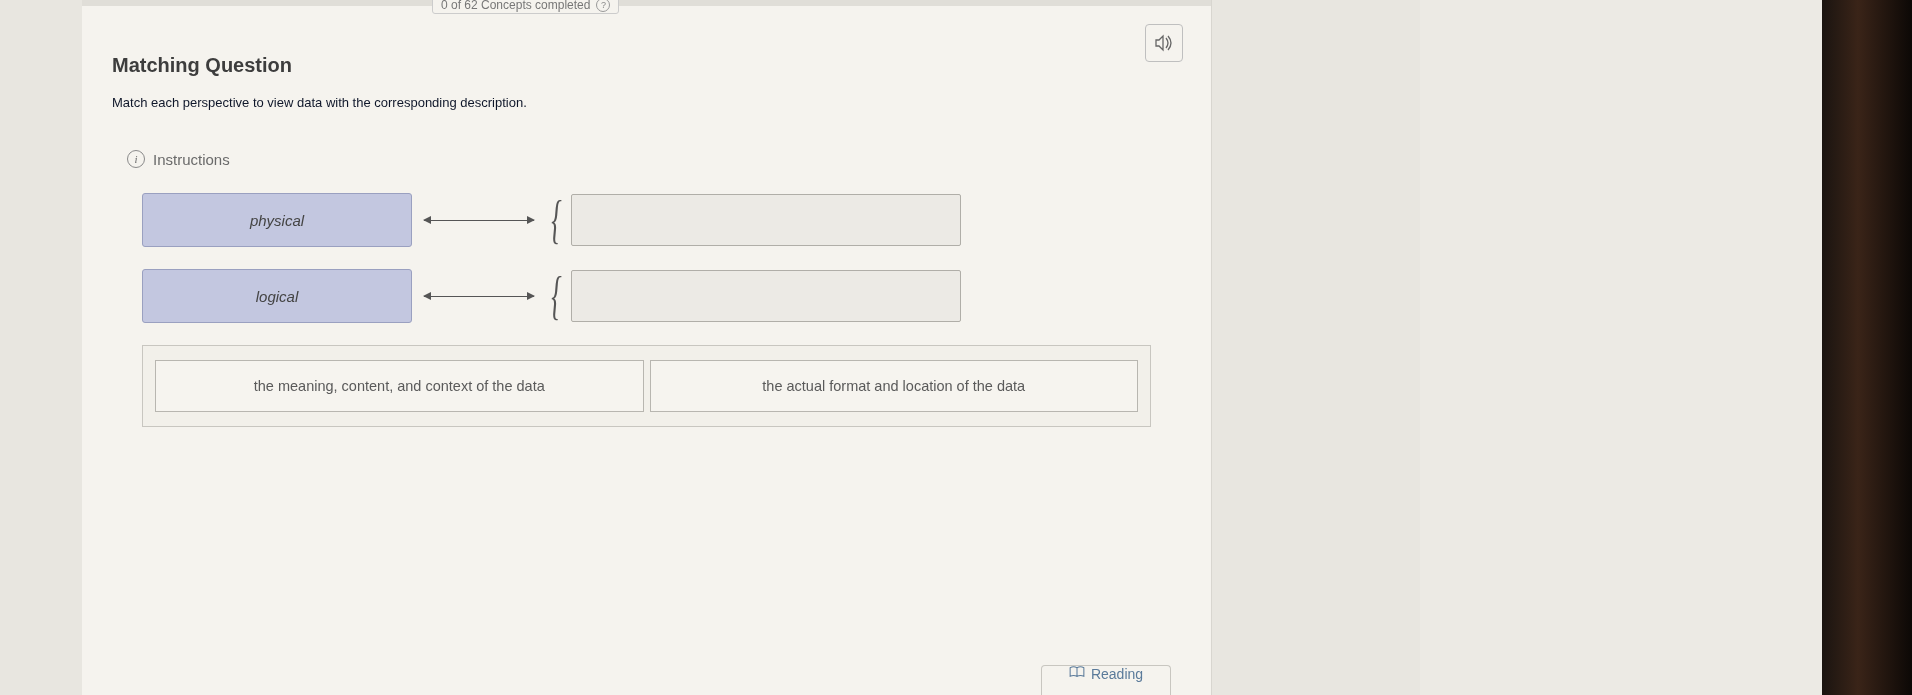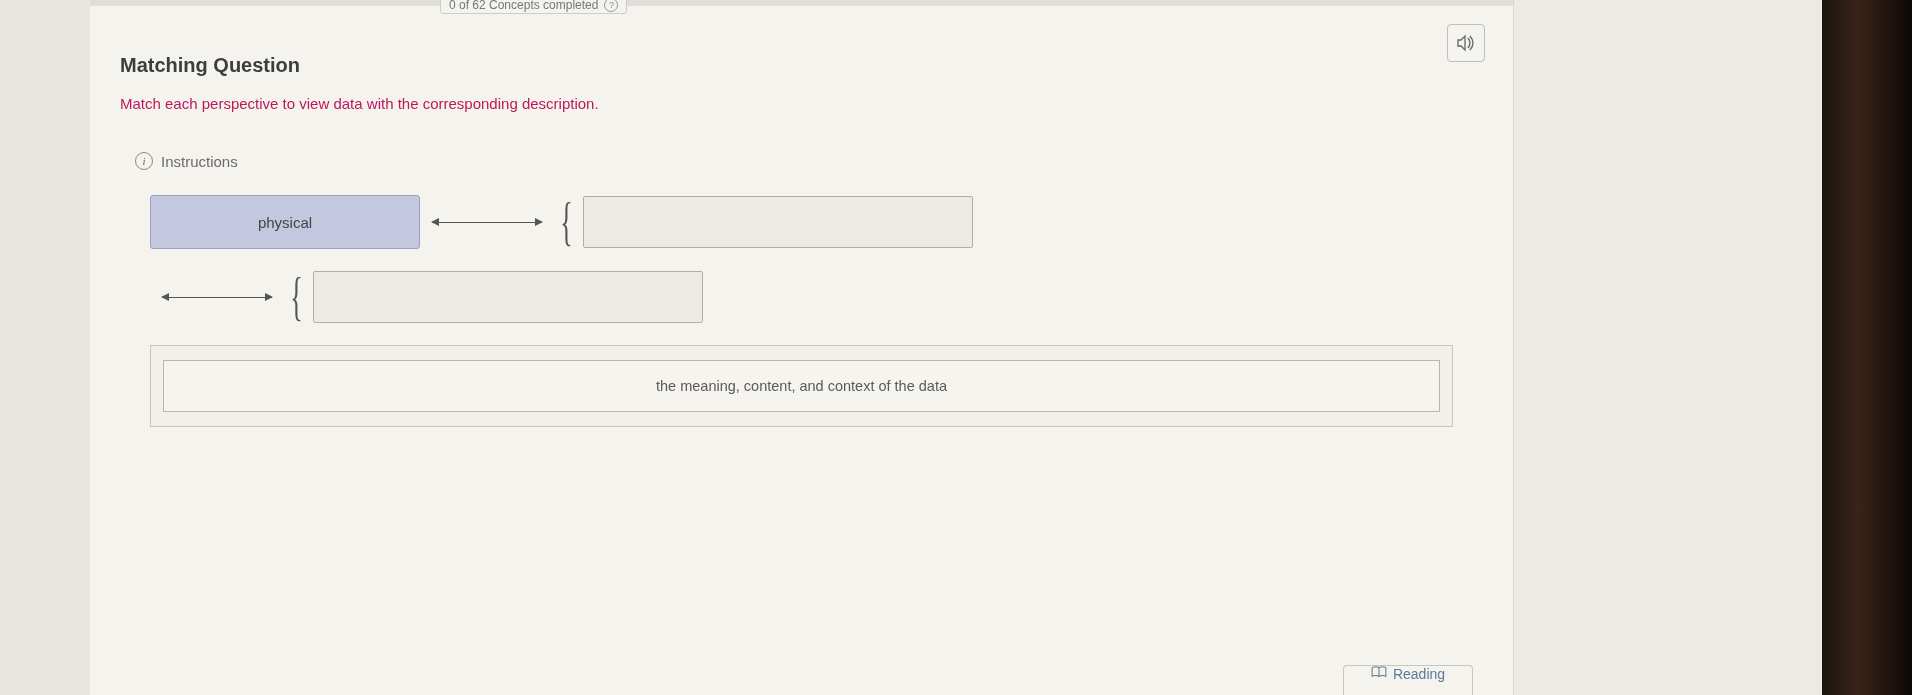--- a/index.html
+++ b/index.html
@@ -6,23 +6,23 @@
   body {
     font-family: Arial, Helvetica, sans-serif;
     background: #e8e6e0;
     width: 1912px;
     height: 695px;
     overflow: hidden;
     position: relative;
   }
   .page-wrap {
     position: absolute;
-    left: 90px;
+    left: 82px;
     top: 0;
-    width: 1424px;
+    width: 1130px;
     height: 695px;
     background: #f5f3ee;
     border-right: 1px solid #d8d6d0;
   }
   .progress-strip {
     height: 6px;
     width: 100%;
     background: #e0ded8;
     position: relative;
   }
@@ -51,22 +51,22 @@
     position: relative;
   }
   .question-title {
     font-size: 20px;
     font-weight: 600;
     color: #3d3d3d;
     margin-bottom: 18px;
     margin-top: 20px;
   }
   .question-prompt {
-    font-size: 15px;
-    color: #be185d;
+    font-size: 13px;
+    color: #0f172a;
     margin-bottom: 40px;
   }
 
   .audio-btn {
     position: absolute;
     right: 28px;
     top: 18px;
     width: 38px;
     height: 38px;
     border: 1px solid #bfbfbf;
@@ -102,20 +102,21 @@
   }
 
   .match-area {
     margin-left: 30px;
   }
   .match-row {
     display: flex;
     align-items: center;
     margin-bottom: 22px;
     gap: 0;
+    font-style: italic;
   }
   .term-box {
     width: 270px;
     height: 54px;
     background: #c3c7e0;
     border: 1px solid #9aa0c0;
     border-radius: 3px;
     display: flex;
     align-items: center;
     justify-content: center;
@@ -266,30 +267,36 @@
       <div class="match-row">
         <div class="term-box">
           <span>physical</span>
         </div>
         <div class="arrow-line"></div>
         <span class="brace">{</span>
         <div class="drop-zone"></div>
       </div>
 
       <div class="match-row">
+        <div class="term-box">
+          <span>logical</span>
+        </div>
         <div class="arrow-line"></div>
         <span class="brace">{</span>
         <div class="drop-zone"></div>
       </div>
 
     </div>
 
     <div class="options-bar">
       <div class="option-card">
         <span>the meaning, content, and context of the data</span>
+      </div>
+      <div class="option-card">
+        <span>the actual format and location of the data</span>
       </div>
     </div>
 
   </div>
 
   <div class="reading-tab">
     <svg class="book-icon" width="18" height="14" viewBox="0 0 18 14">
       <path d="M1 2 q4 -2 8 0 v10 q-4 -2 -8 0 z M9 2 q4 -2 8 0 v10 q-4 -2 -8 0 z" fill="none" stroke="#5a7a9a" stroke-width="1.2"></path>
     </svg>
     <span>Reading</span>

